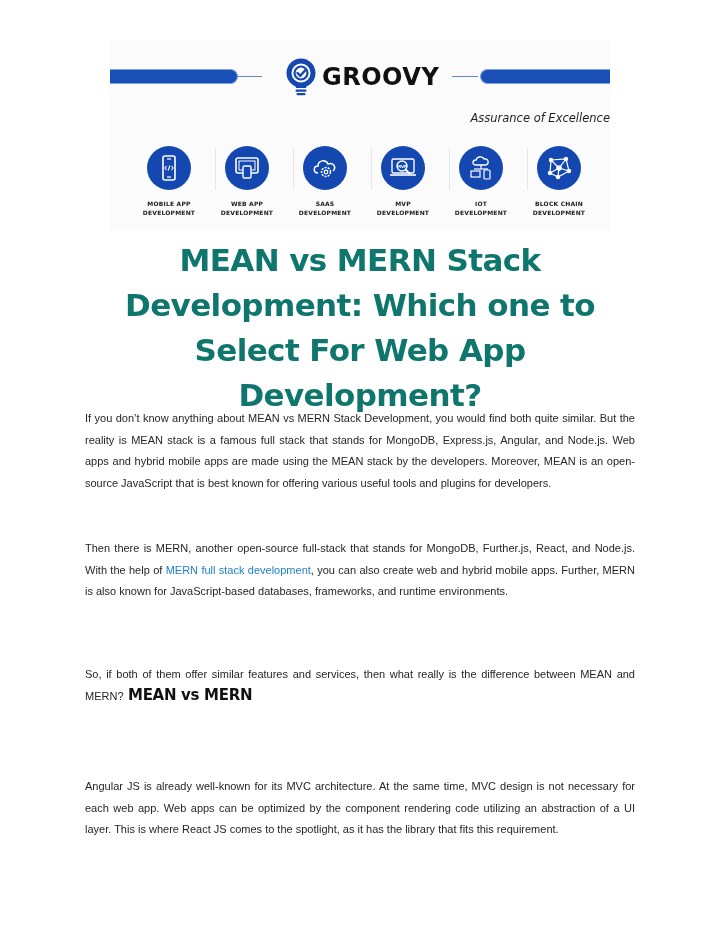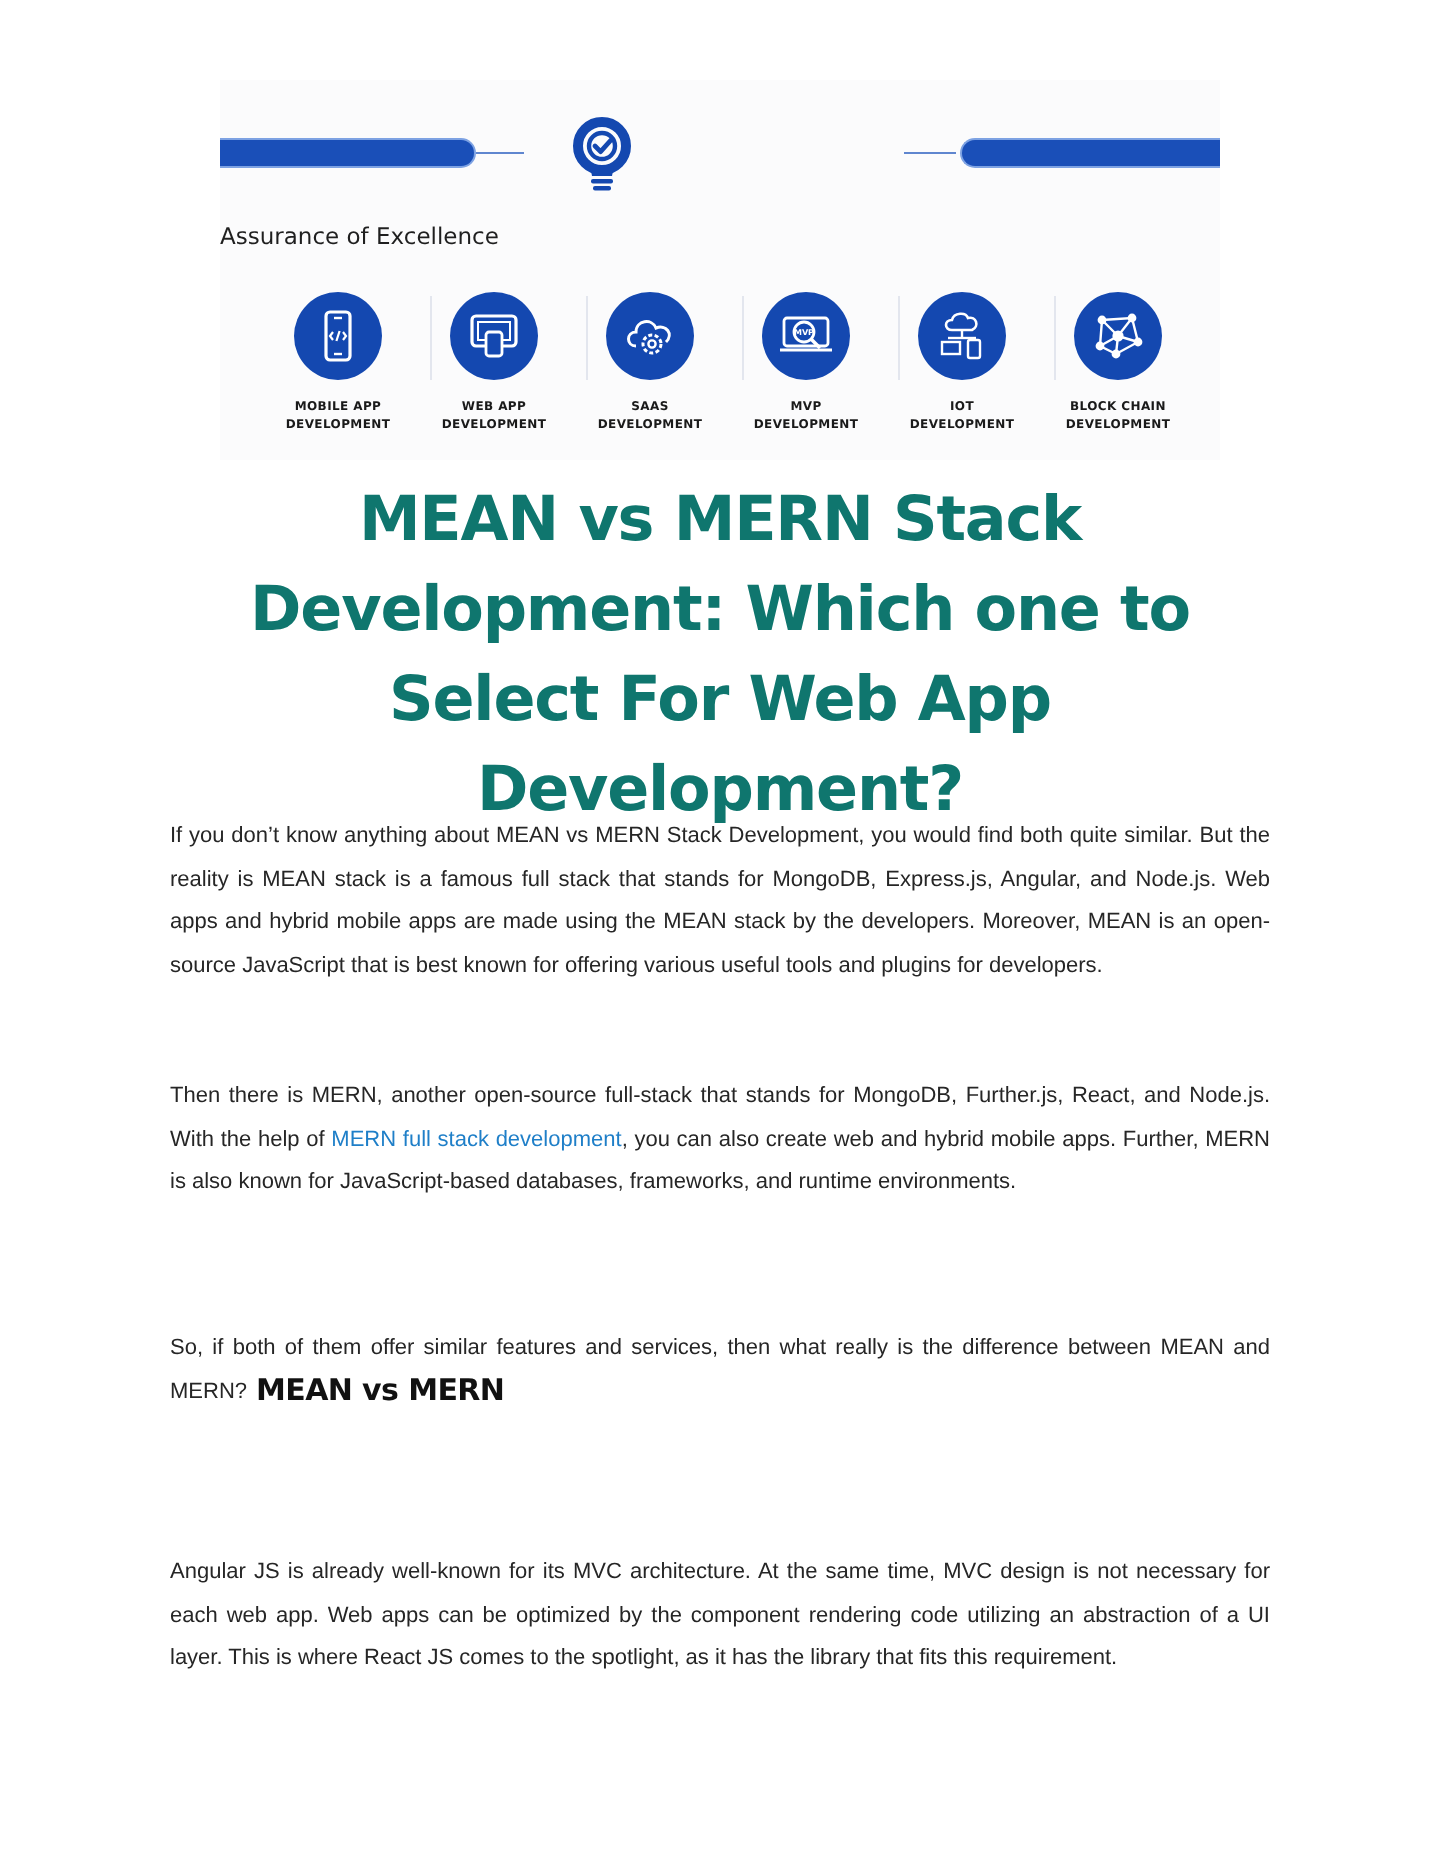--- a/index.html
+++ b/index.html
@@ -18,22 +18,22 @@
     .thin.left { left: 128px; width: 24px; }
     .thin.right { left: 342px; width: 26px; }
 
     .logo { position: absolute; left: 176px; top: 14px; height: 50px; display: flex; align-items: center; }
     .logo-icon { width: 30px; height: 42px; position: relative; }
     .logo-text {
       font-family: "DejaVu Sans", sans-serif; font-weight: bold; font-size: 24px;
       color: #111111; letter-spacing: 0.5px; margin-left: 6px; margin-top: -4px;
     }
     .tagline {
-      position: absolute; left: 0; width: 500px; top: 71px; text-align: left;
-      font-family: "DejaVu Sans", sans-serif; font-size: 11.5px; color: #1f1f1f;
+      position: absolute; left: 0; width: 500px; top: 71px; text-align: right;
+      font-family: "DejaVu Sans", sans-serif; font-size: 11.5px; color: #1f1f1f; font-style: italic;
     }
 
     .services { position: absolute; left: 20px; top: 104px; width: 470px; height: 80px; }
     .service { position: absolute; top: 0; width: 78px; text-align: center; }
     .service .circle {
       width: 44px; height: 44px; border-radius: 50%; background: #1448b0;
       margin: 2px auto 0; display: flex; align-items: center; justify-content: center;
     }
     .service .label {
       margin-top: 9px; font-family: "DejaVu Sans", sans-serif; font-weight: bold;
@@ -76,20 +76,21 @@
     <span class="logo-icon">
       <svg width="30" height="42" viewBox="0 0 30 42">
         <circle cx="15" cy="15" r="12" fill="none" stroke="#1448b0" stroke-width="5"></circle>
         <circle cx="15" cy="15" r="6.5" fill="none" stroke="#1448b0" stroke-width="2.2"></circle>
         <path d="M11.5 15 L14.3 17.8 L19.5 12" fill="none" stroke="#1448b0" stroke-width="2.4" stroke-linecap="round" stroke-linejoin="round"></path>
         <path d="M9 25 L10 30 L20 30 L21 25" fill="#1448b0"></path>
         <rect x="9.5" y="31.5" width="11" height="2.2" rx="1" fill="#1448b0"></rect>
         <rect x="10.5" y="35" width="9" height="2.2" rx="1" fill="#1448b0"></rect>
       </svg>
     </span>
+    <span class="logo-text">GROOVY</span>
   </div>
   <div class="tagline">Assurance of Excellence</div>
 
   <div class="services">
     <div class="service" style="left:0px">
       <div class="circle">
         <svg width="24" height="26" viewBox="0 0 24 26">
           <rect x="6" y="1" width="12" height="24" rx="2" fill="none" stroke="#fff" stroke-width="1.6"></rect>
           <line x1="10" y1="4" x2="14" y2="4" stroke="#fff" stroke-width="1.2"></line>
           <line x1="10" y1="22" x2="14" y2="22" stroke="#fff" stroke-width="1.2"></line>

